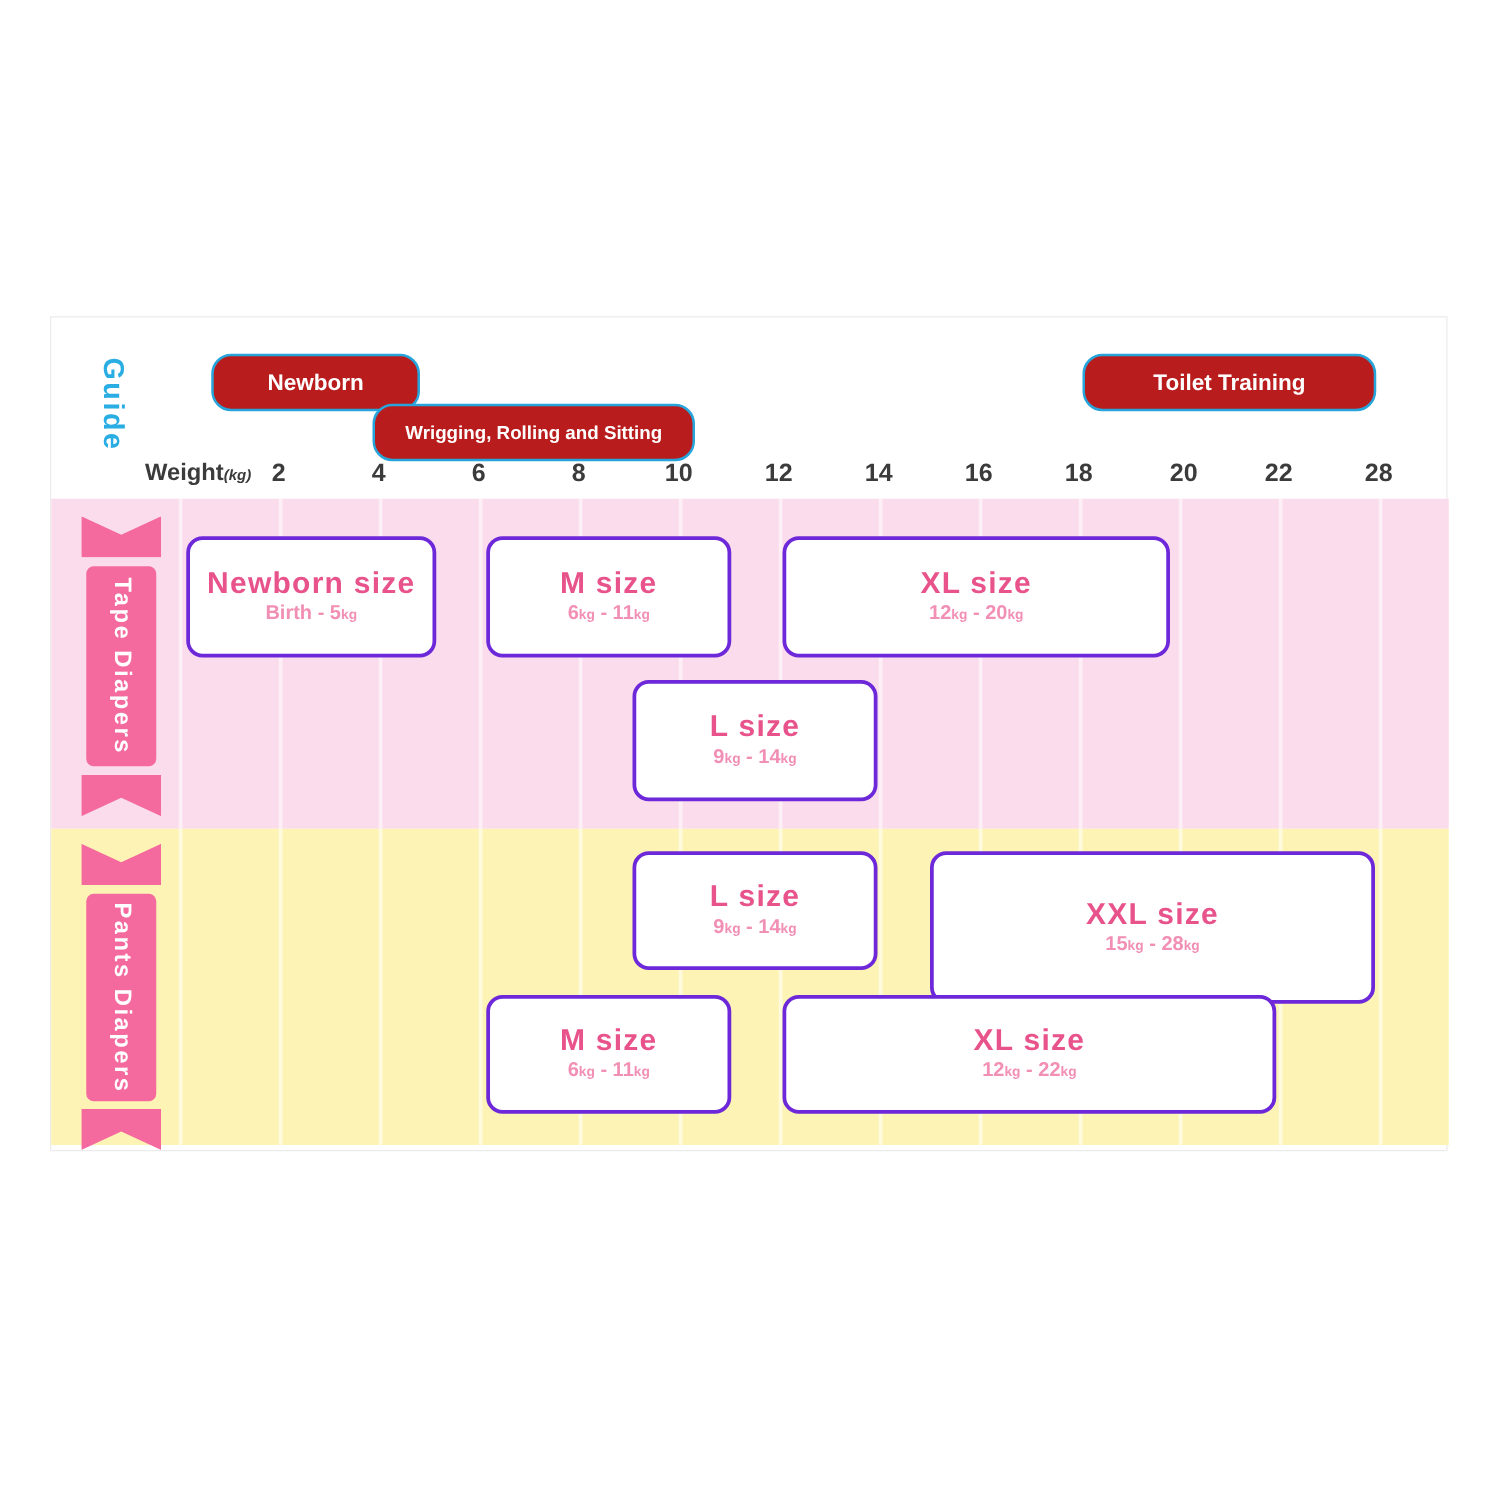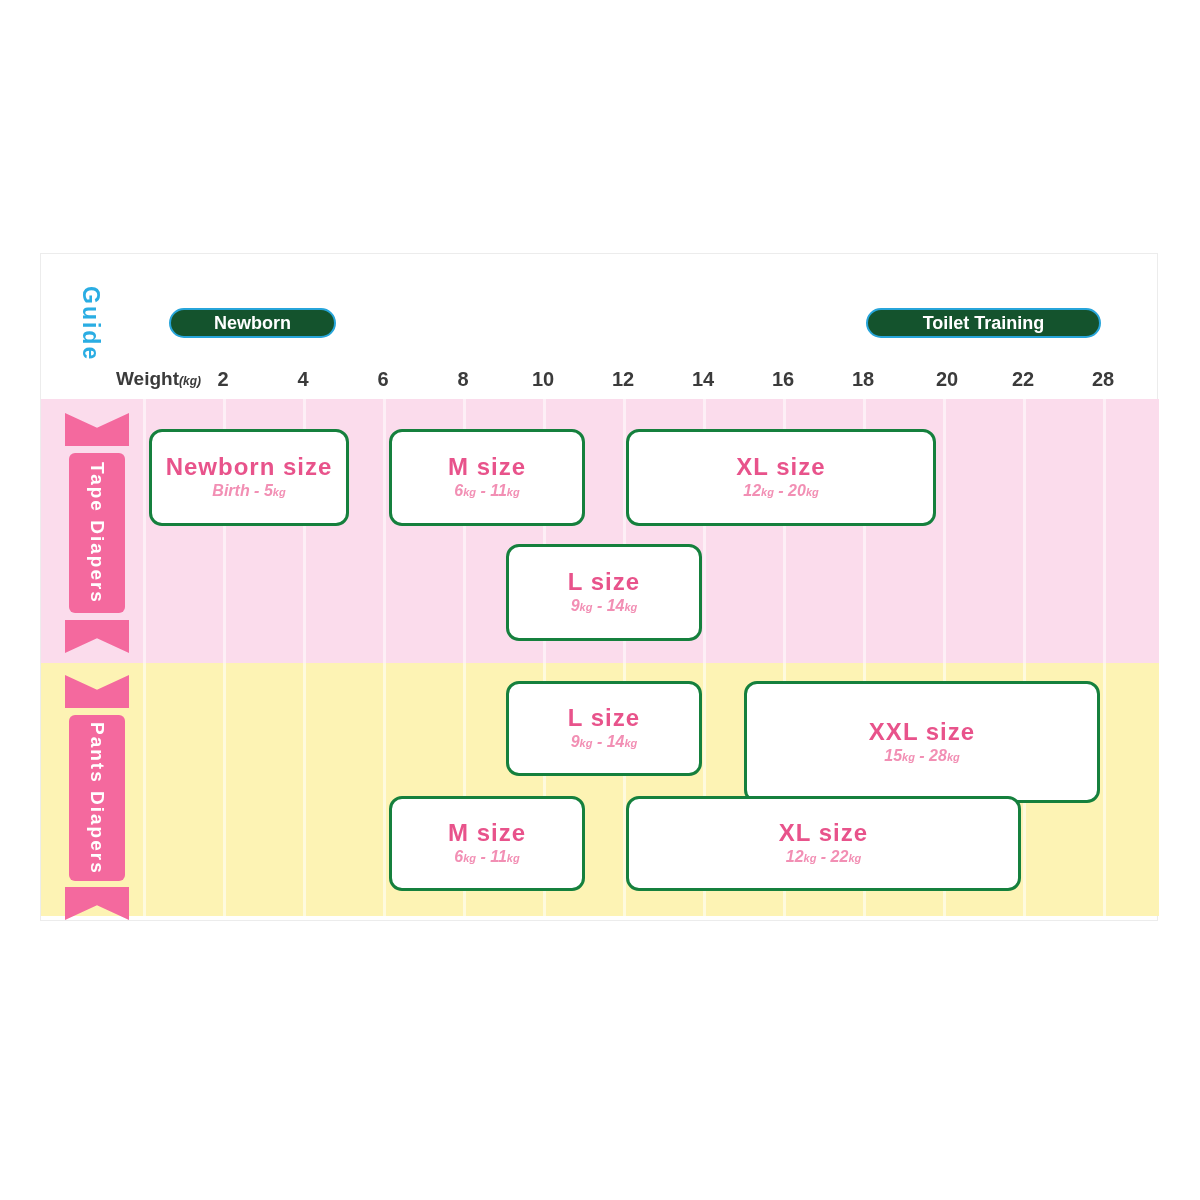--- a/index.html
+++ b/index.html
@@ -6,23 +6,23 @@
   .stage{position:relative;width:1200px;height:1200px;background:#ffffff;overflow:hidden;
          font-family:"Liberation Sans","DejaVu Sans",sans-serif;}
   .card{position:absolute;left:40px;top:253px;width:1118px;height:668px;background:#ffffff;
         border:1px solid #ececec;box-sizing:border-box;}
 
   
   .guide{position:absolute;left:36px;top:32px;height:86px;writing-mode:vertical-rl;text-orientation:mixed;
          color:#2aade3;font-size:23px;font-weight:bold;letter-spacing:2px;}
 
   
-  .pill{position:absolute;height:30px;border-radius:16px;background:#14532d;border:2px solid #27a5da;
+  .pill{position:absolute;height:46px;border-radius:16px;background:#b91c1c;border:2px solid #27a5da;
         box-sizing:border-box;color:#ffffff;font-weight:bold;display:flex;align-items:center;
-        justify-content:center;white-space:nowrap;margin-top:25px;}
+        justify-content:center;white-space:nowrap;}
   .pill.small{font-size:15px;}
   .pill.big{font-size:18px;}
   .p-newborn {left:128px;top:29px;width:167px;}
   .p-crawling{left:369px;top:29px;width:261px;}
   .p-toilet  {left:825px;top:29px;width:235px;text-align:center;}
   .p-wrigging{left:257px;top:69px;width:258px;}
   .p-standing{left:587px;top:69px;width:485px;}
 
   
   .weight-label{position:absolute;left:75px;top:110px;height:30px;line-height:30px;color:#3b3b3b;
@@ -41,37 +41,38 @@
   
   .ribbon-cap{position:absolute;left:24px;width:64px;background:#f4699e;}
   .cap-top   {clip-path:polygon(0% 0%,50% 45%,100% 0%,100% 100%,0% 100%);}
   .cap-bottom{clip-path:polygon(0% 0%,100% 0%,100% 100%,50% 55%,0% 100%);}
   .ribbon-body{position:absolute;left:28px;width:56px;background:#f4699e;border-radius:6px;
                display:flex;align-items:center;justify-content:center;}
   .ribbon-text{writing-mode:vertical-rl;text-orientation:mixed;color:#ffffff;font-weight:bold;
                font-size:19px;letter-spacing:2px;white-space:nowrap;}
 
   
-  .size-box{position:absolute;background:#ffffff;border:3px solid #15803d;border-radius:13px;
+  .size-box{position:absolute;background:#ffffff;border:3px solid #6d28d9;border-radius:13px;
             box-sizing:border-box;display:flex;flex-direction:column;align-items:center;
             justify-content:center;text-align:center;}
   .size-title{color:#e8538b;font-weight:bold;font-size:24px;line-height:28px;letter-spacing:1px;}
-  .size-range{color:#f28fb4;font-weight:bold;font-size:16px;line-height:20px;font-style:italic;}
+  .size-range{color:#f28fb4;font-weight:bold;font-size:16px;line-height:20px;}
   .size-range small{font-size:11px;font-weight:bold;}
 </style>
 </head>
 <body>
 
 <div class="stage">
   <div class="card">
 
     <div class="guide">Guide</div>
 
     <div class="pill big p-newborn">Newborn</div>
     <div class="pill big p-toilet">Toilet Training</div>
+    <div class="pill small p-wrigging">Wrigging, Rolling and Sitting</div>
 
     <div class="weight-label"><span>Weight</span><small>(kg)</small></div>
     <div class="ticks" id="ticks">
         <span class="tick" style="left: 152px;">2</span>
         <span class="tick" style="left: 232px;">4</span>
         <span class="tick" style="left: 312px;">6</span>
         <span class="tick" style="left: 392px;">8</span>
         <span class="tick" style="left: 472px;">10</span>
         <span class="tick" style="left: 552px;">12</span>
         <span class="tick" style="left: 632px;">14</span>

